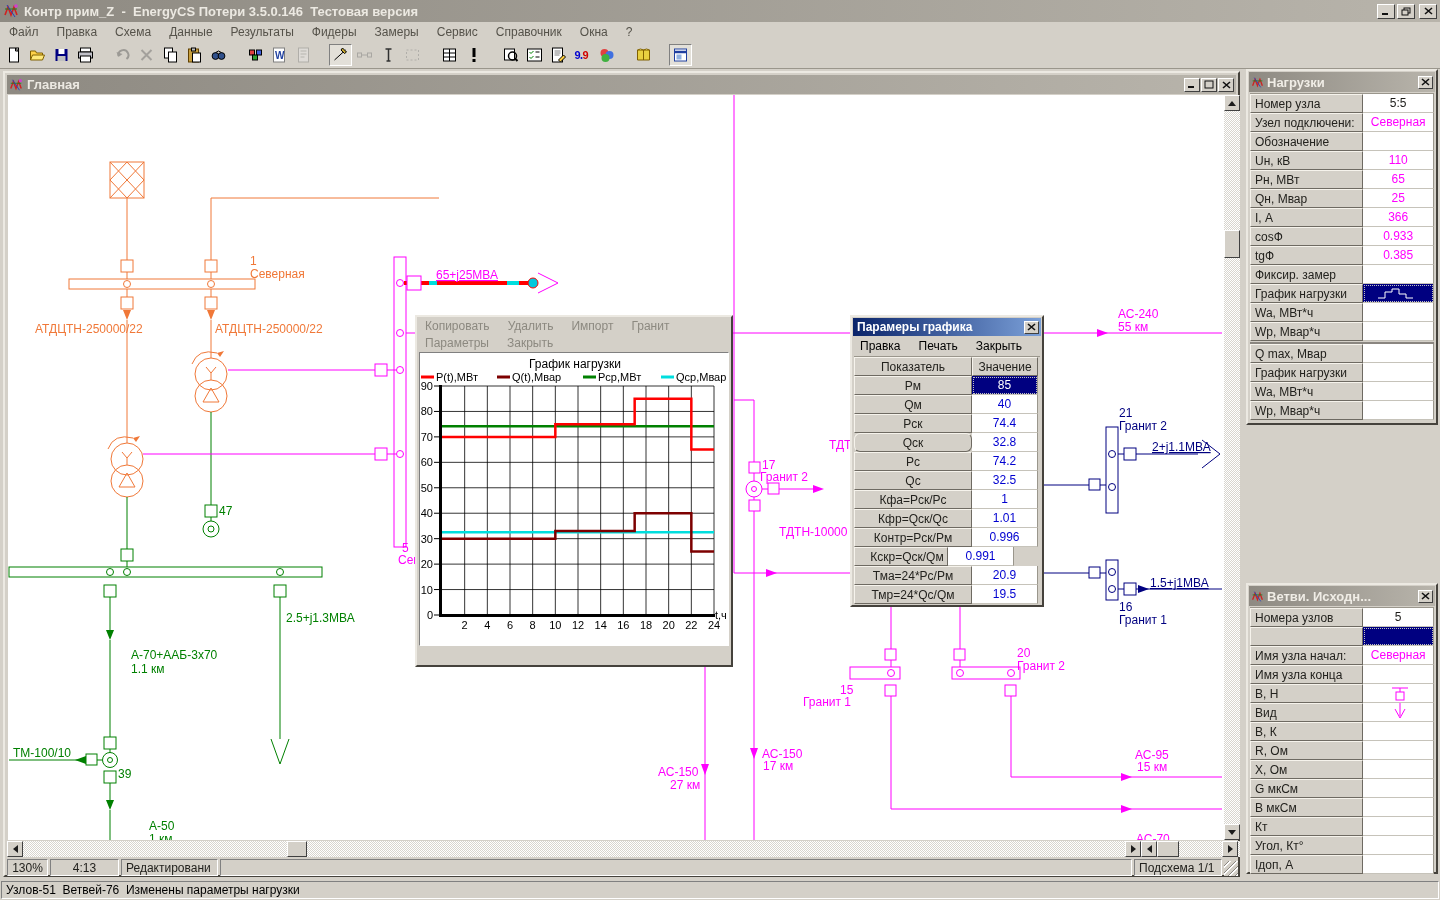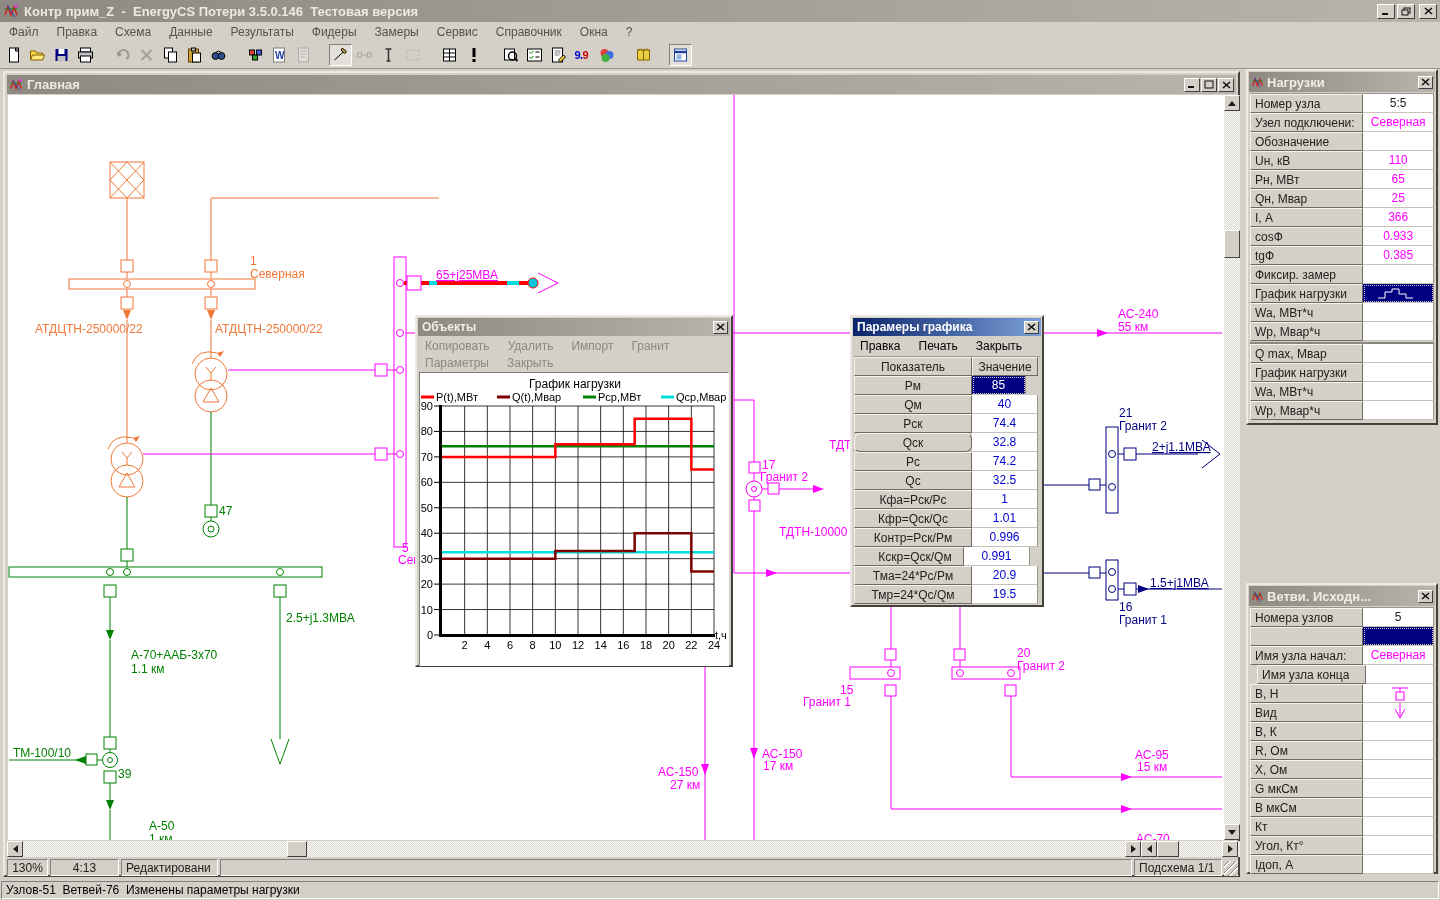--- a/index.html
+++ b/index.html
@@ -523,28 +523,20 @@
             <text x="668" y="787" font-size="12" fill="#ff00ff">27 км</text>
             <text x="760" y="756" font-size="12" fill="#ff00ff">АС-150</text>
             <text x="761" y="768" font-size="12" fill="#ff00ff">17 км</text>
             <text x="1133" y="757" font-size="12" fill="#ff00ff">АС-95</text>
             <text x="1135" y="769" font-size="12" fill="#ff00ff">15 км</text>
             <text x="1134" y="841" font-size="12" fill="#ff00ff">АС-70</text>
           </g>
       </svg>
 
       <div class="dlg objects-win">
-        <div class="dlg-title gray">
-          <span class="t">Объекты</span>
-          <span class="xbtn">
-              <svg width="9" height="8" viewBox="0 0 9 8">
-                <path d="M1 1 L8 7 M8 1 L1 7" stroke="#111" stroke-width="1.6"></path>
-              </svg>
-            </span>
-        </div>
         <div class="dlg-menu disabled" id="objects-menu1">
             <span class="mi">Копировать</span>
             <span class="mi">Удалить</span>
             <span class="mi">Импорт</span>
             <span class="mi">Гранит</span>
           </div>
         <div class="dlg-menu disabled" id="objects-menu2">
             <span class="mi">Параметры</span>
             <span class="mi">Закрыть</span>
           </div>
@@ -637,21 +629,21 @@
             <span class="mi">Печать</span>
             <span class="mi">Закрыть</span>
           </div>
         <div class="grid" id="params-grid">
             <div class="prow">
               <div class="plab center" style="width: 118px;">Показатель</div>
               <div class="plab center" style="width: 66px;">Значение</div>
             </div>
             <div class="prow">
               <div class="plab center" style="width: 118px;">Рм</div>
-              <div class="pval sel" style="width: 54px;">85</div>
+              <div class="pval sel" style="width: 66px;">85</div>
             </div>
             <div class="prow">
               <div class="plab center" style="width: 118px;">Qм</div>
               <div class="pval blue" style="width: 66px;">40</div>
             </div>
             <div class="prow">
               <div class="plab center" style="width: 118px;">Рск</div>
               <div class="pval blue" style="width: 66px;">74.4</div>
             </div>
             <div class="prow">
@@ -672,21 +664,21 @@
             </div>
             <div class="prow">
               <div class="plab center" style="width: 118px;">Кфр=Qск/Qс</div>
               <div class="pval blue" style="width: 66px;">1.01</div>
             </div>
             <div class="prow">
               <div class="plab center" style="width: 118px;">Контр=Рск/Рм</div>
               <div class="pval blue" style="width: 66px;">0.996</div>
             </div>
             <div class="prow">
-              <div class="plab center" style="width: 110px; padding-left: 16px;">Кскр=Qск/Qм</div>
+              <div class="plab center" style="width: 94px; padding-left: 16px;">Кскр=Qск/Qм</div>
               <div class="pval blue" style="width: 66px;">0.991</div>
             </div>
             <div class="prow">
               <div class="plab center" style="width: 118px;">Тма=24*Рс/Рм</div>
               <div class="pval blue" style="width: 66px;">20.9</div>
             </div>
             <div class="prow">
               <div class="plab center" style="width: 118px;">Тмр=24*Qс/Qм</div>
               <div class="pval blue" style="width: 66px;">19.5</div>
             </div>
@@ -847,21 +839,21 @@
           </div>
           <div class="prow">
             <div class="plab" style="width: 114px;"></div>
             <div class="pval sel" style="width: 71px;"></div>
           </div>
           <div class="prow">
             <div class="plab" style="width: 114px;">Имя узла начал:</div>
             <div class="pval magenta" style="width: 71px;">Северная</div>
           </div>
           <div class="prow">
-            <div class="plab" style="width: 114px; margin-left: 7px;">Имя узла конца</div>
+            <div class="plab" style="width: 114px;">Имя узла конца</div>
             <div class="pval magenta" style="width: 71px;"></div>
           </div>
           <div class="prow">
             <div class="plab" style="width: 114px;">В, Н</div>
             <div class="pval magenta" style="width: 71px;">
               <svg width="40" height="18" viewBox="0 0 40 18">
                 <path d="M14 4 H30 M22 4 V8" stroke="#ff00ff" fill="none"></path>
                 <rect x="18" y="8" width="8" height="8" fill="none" stroke="#ff00ff"></rect>
               </svg>
             </div>

